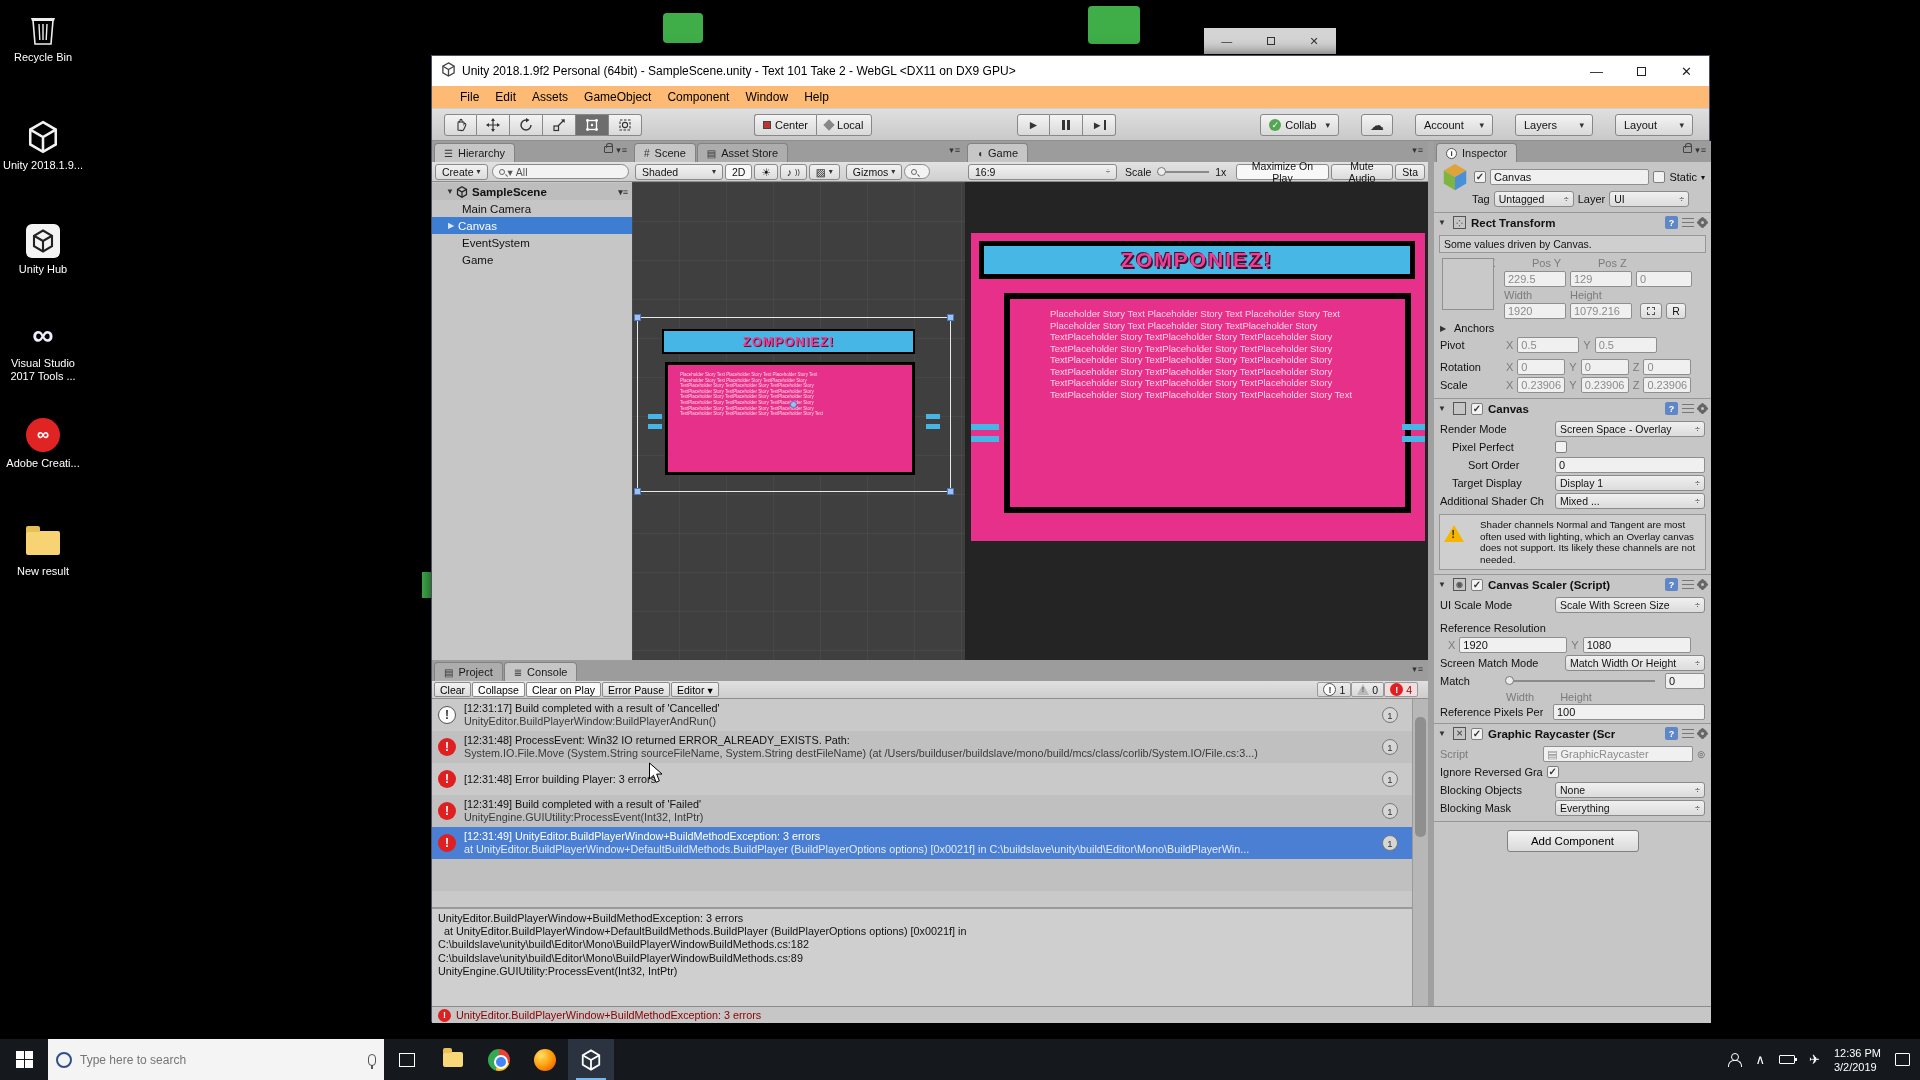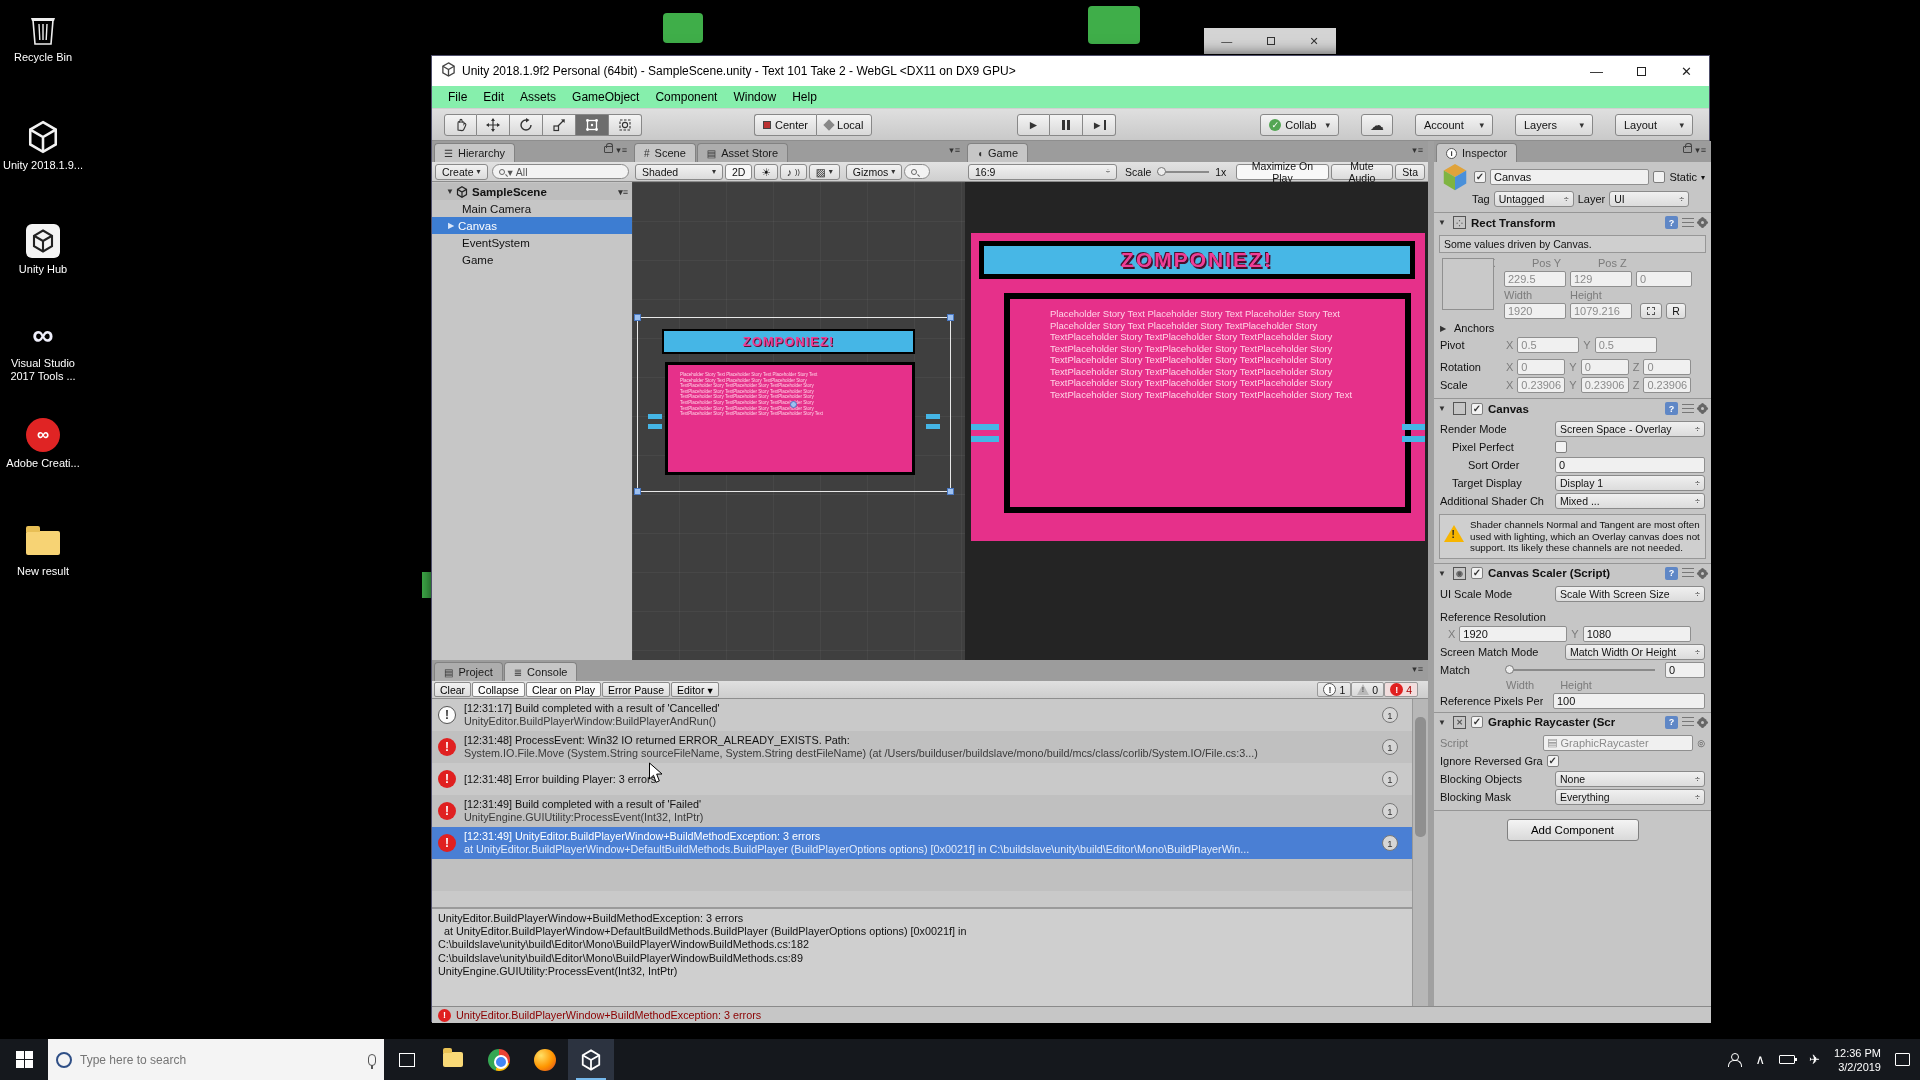--- a/index.html
+++ b/index.html
@@ -39,31 +39,31 @@
 .chrome-ico{width:22px;height:22px;border-radius:50%;background:conic-gradient(#ea4335 0 30%,#fbbc05 30% 55%,#34a853 55% 100%);position:relative}
 .chrome-ico::after{content:"";position:absolute;left:6px;top:6px;width:10px;height:10px;border-radius:50%;background:#4286f5;border:2px solid #fff}
 .ff-ico{width:22px;height:22px;border-radius:50%;background:radial-gradient(circle at 32% 30%,#ffe066,#ff9500 55%,#e3541f 90%)}
 .tray{margin-left:auto;display:flex;align-items:center;color:#fff;gap:14px;padding-right:10px}
 .tray .glyph{font-size:13px;color:#fff}
 .person-ico{width:14px;height:14px;position:relative}
 .person-ico::before{content:"";position:absolute;left:4px;top:0;width:6px;height:6px;border:1.3px solid #fff;border-radius:50%}
 .person-ico::after{content:"";position:absolute;left:1px;bottom:0;width:12px;height:6px;border:1.3px solid #fff;border-bottom:none;border-radius:6px 6px 0 0}
 .battery-ico{width:16px;height:9px;border:1.2px solid #fff;border-radius:1px;position:relative}
 .battery-ico::after{content:"";position:absolute;right:-3px;top:2px;width:2px;height:3px;background:#fff}
-.clock{font-size:11px;line-height:14px;text-align:right}
+.clock{font-size:11px;line-height:14px;}
 .action-ico{width:15px;height:13px;border:1.3px solid #fff;border-radius:1px}
 
 
 .uwin{position:absolute;left:431px;top:55px;width:1279px;height:967px;background:#a8a8a8;border:1px solid #4e4e6a;box-shadow:0 0 14px rgba(0,0,0,.7)}
 .titlebar{position:absolute;left:0;top:0;width:100%;height:30px;background:#fff;display:flex;align-items:center;padding-left:9px;gap:6px}
 .titlebar .t{font-size:12px;color:#000;white-space:nowrap}
 .win-ctrls{margin-left:auto;display:flex;height:100%}
 .win-ctrls .wc{width:45px;display:flex;align-items:center;justify-content:center;font-size:13px;color:#222}
 .wc .maxbox{width:9px;height:9px;border:1px solid #222}
-.menubar{position:absolute;left:0;top:30px;width:100%;height:23px;background:#86efac;display:flex;align-items:center;padding-left:8px;border-bottom:1px solid #d0d0d0}
+.menubar{position:absolute;left:0;top:30px;width:100%;height:23px;background:#fdba74;display:flex;align-items:center;padding-left:20px;border-bottom:1px solid #d0d0d0}
 .menubar .mi{font-size:12px;padding:0 8px;color:#000}
 .toolbar{position:absolute;left:0;top:53px;width:100%;height:32px;background:linear-gradient(#dfdfdf,#c9c9c9);border-bottom:1px solid #8e8e8e;display:flex;align-items:center}
 .toolgrp{display:flex;margin-left:12px}
 .tool{width:33px;height:22px;background:linear-gradient(#f4f4f4,#d9d9d9);border:1px solid #888;border-left:none;display:flex;align-items:center;justify-content:center}
 .tool:first-child{border-left:1px solid #888;border-radius:3px 0 0 3px}
 .tool:last-child{border-radius:0 3px 3px 0}
 .tool.on{background:#6d6d6d}
 .pivotgrp{display:flex;margin-left:112px}
 .ubtn{height:22px;background:linear-gradient(#f4f4f4,#d9d9d9);border:1px solid #888;font-size:11px;display:inline-flex;align-items:center;justify-content:center;padding:0 8px;gap:4px;color:#111}
 .pivotgrp .ubtn:first-child{border-radius:3px 0 0 3px;border-right:none}
@@ -126,21 +126,21 @@
 .chk{width:12px;height:12px;background:#f2f2f2;border:1px solid #7e7e7e;border-radius:2px;font-size:10px;line-height:10px;text-align:center;color:#2864b4;flex:none}
 .chk.on::before{content:"✓";font-weight:bold;color:#333}
 .comp-h{height:20px;display:flex;align-items:center;gap:5px;padding:0 4px;border-top:1px solid #969696;font-weight:bold;font-size:11.5px;background:#c6c6c6}
 .hicons{margin-left:auto;display:flex;gap:4px;align-items:center}
 .h-book{width:13px;height:13px;background:#5f87c6;border-radius:2px;color:#fff;font-size:9px;display:flex;align-items:center;justify-content:center}
 .h-preset{width:12px;height:10px;background:repeating-linear-gradient(#777 0 1.5px,transparent 1.5px 4px)}
 .gear{width:9px;height:9px;border-radius:50%;background:#666;position:relative;box-shadow:0 -4px 0 -3px #666,0 4px 0 -3px #666,-4px 0 0 -3px #666,4px 0 0 -3px #666}
 .gear::after{content:"";position:absolute;left:3px;top:3px;width:3px;height:3px;border-radius:50%;background:#c6c6c6}
 .notebox{margin:3px 5px;border:1px solid #979797;background:#cfcfcf;font-size:10.5px;padding:1px 4px;height:18px;display:flex;align-items:center}
 .collbl{color:#7b7b7b;font-size:11px}
-.warnbox{margin:4px 5px;border:1px solid #979797;background:#cfcfcf;display:flex;gap:6px;padding:4px;font-size:9.8px;line-height:11.5px}
+.warnbox{margin:4px 5px;border:1px solid #979797;background:#cfcfcf;display:flex;gap:16px;padding:4px;font-size:9.8px;line-height:11.5px}
 .warn-tri{width:0;height:0;border-left:10px solid transparent;border-right:10px solid transparent;border-bottom:17px solid #f7b500;position:relative;flex:none;margin-top:6px}
 .warn-tri::after{content:"!";position:absolute;left:-2.5px;top:4px;font-size:10px;font-weight:bold;color:#222}
 .anchorbox{position:absolute;left:8px;width:52px;height:52px;border:1px solid #909090;background:#c9c9c9}
 .addcomp{width:132px;height:22px;margin:8px auto 0;background:linear-gradient(#f4f4f4,#d9d9d9);border:1px solid #808080;border-radius:3px;font-size:11.5px;display:flex;align-items:center;justify-content:center}
 .slider-track{flex:1;height:2px;background:#8a8a8a;position:relative;margin:0 6px}
 .slider-track .thumb{position:absolute;left:-1px;top:-4px;width:9px;height:9px;border-radius:50%;background:#ececec;border:1px solid #777}
 .compico{width:13px;height:13px;border:1px solid #555;display:inline-flex;align-items:center;justify-content:center;font-size:8px;color:#555;flex:none}
 
 
 .con-tabbar{height:21px;background:#9c9c9c;display:flex;align-items:flex-end;padding-left:2px;position:relative}

